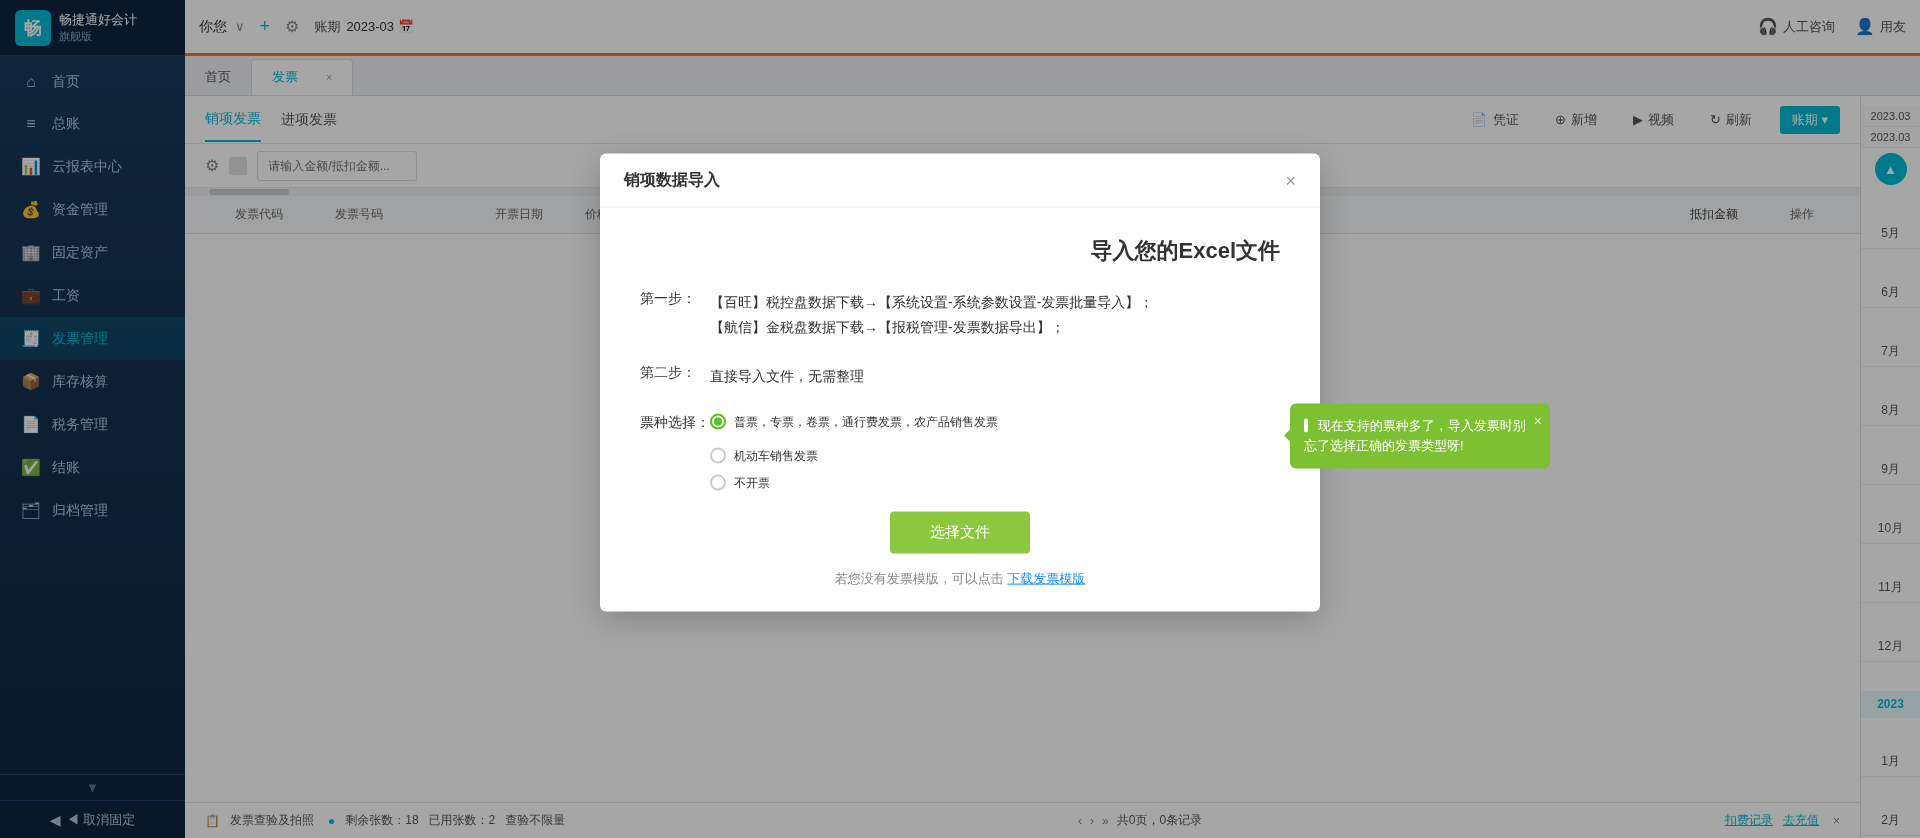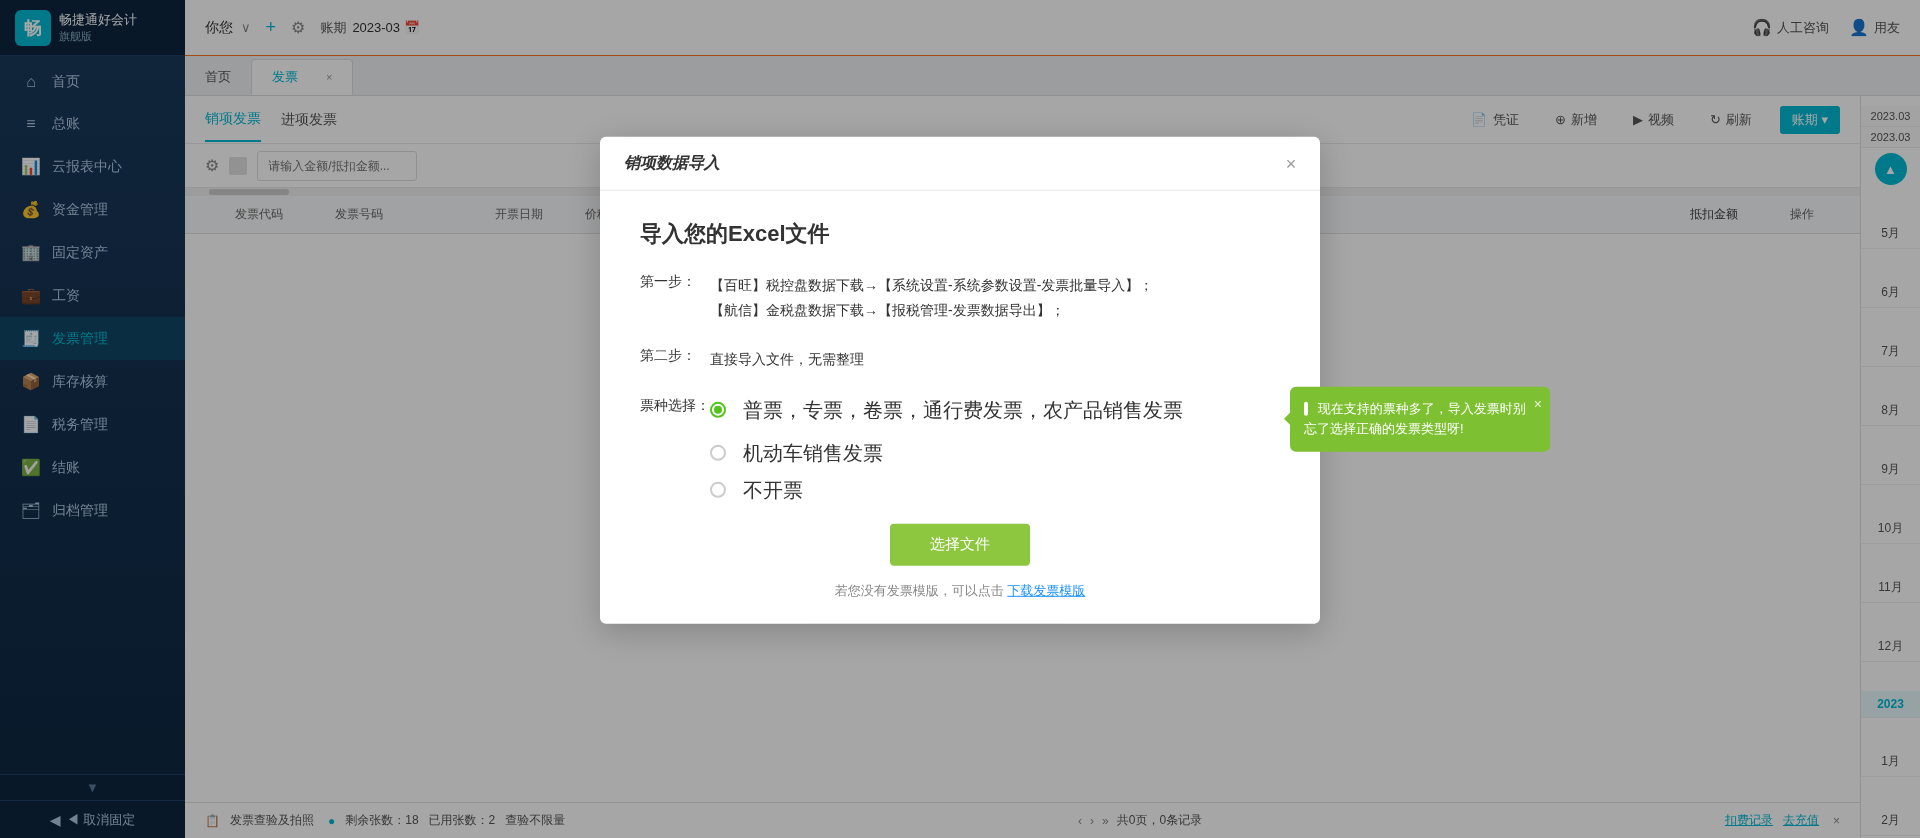--- a/index.html
+++ b/index.html
@@ -38,22 +38,22 @@
     .sidebar-cancel {
       height: 38px; background: #0d2640; display: flex; align-items: center;
       justify-content: center; color: #b0c8e0; cursor: pointer; font-size: 13px;
       border-top: 1px solid #1e4068;
     }
     .sidebar-cancel .cancel-icon { margin-right: 6px; font-size: 14px; }
 
     
     .topbar {
       position: absolute; left: 185px; top: 0; right: 0; height: 56px;
-      background: #fff; border-bottom: 1px solid #f97316;
-      display: flex; align-items: center; padding: 0 20px;
+      background: #fff; border-bottom: 3px solid #f97316;
+      display: flex; align-items: center; padding: 0 14px;
     }
     .topbar-company { font-size: 14px; color: #333; margin-right: 8px; cursor: pointer; }
     .topbar-chevron { color: #888; margin-right: 15px; cursor: pointer; }
     .topbar-add { color: #00bcd4; font-size: 18px; margin-right: 15px; cursor: pointer; }
     .topbar-settings { color: #888; font-size: 16px; margin-right: 15px; cursor: pointer; }
     .topbar-period { font-size: 13px; color: #555; margin-right: 6px; }
     .topbar-period-val { color: #333; font-weight: 500; margin-right: 4px; }
     .topbar-period-icon { color: #00bcd4; margin-right: auto; cursor: pointer; }
     .topbar-consult { display: flex; align-items: center; color: #555; font-size: 13px; margin-right: 20px; cursor: pointer; }
     .topbar-consult-icon { margin-right: 5px; font-size: 16px; }
@@ -147,35 +147,35 @@
     .bottom-link { color: #00bcd4; cursor: pointer; text-decoration: underline; }
     .pagination { margin-left: auto; display: flex; align-items: center; gap: 8px; }
     .page-btn { cursor: pointer; color: #888; }
     .modal {
       position: absolute; left: 50%; top: 50%; transform: translate(-50%, -58%);
       width: 720px; background: #fff; border-radius: 6px; z-index: 101;
       box-shadow: 0 8px 32px rgba(0,0,0,0.2); overflow: visible;
     }
     .modal-header {
       padding: 16px 24px; border-bottom: 1px solid #e8e8e8;
-      display: flex; align-items: center; justify-content: space-between; font-style: italic;
+      display: flex; align-items: center; justify-content: space-between;
     }
     .modal-title { font-size: 16px; font-weight: 600; color: #333; }
     .modal-close { color: #999; font-size: 18px; cursor: pointer; line-height: 1; }
     .modal-body { padding: 28px 40px 24px; }
     .modal-main-title {
-      text-align: left; font-size: 22px; font-weight: 600; color: #333;
+      text-align: right; font-size: 22px; font-weight: 600; color: #333;
       margin-bottom: 24px;
     }
     .step { margin-bottom: 18px; display: flex; flex-direction: column; }
     .step-row { display: flex; align-items: flex-start; margin-bottom: 6px; }
     .step-label { font-size: 14px; color: #333; white-space: nowrap; min-width: 70px; font-weight: 500; }
     .step-content { font-size: 14px; color: #333; line-height: 1.8; }
     .step-link { color: #1890ff; cursor: pointer; text-decoration: underline; font-size: 13px; }
-    .radio-item { display: flex; align-items: center; gap: 17px; font-size: 20px; color: #333; cursor: pointer; }
+    .radio-item { display: flex; align-items: center; gap: 8px; font-size: 12px; color: #333; cursor: pointer; }
     .radio-circle {
       width: 16px; height: 16px; border-radius: 50%; border: 2px solid #ccc;
       display: flex; align-items: center; justify-content: center; flex-shrink: 0;
     }
     .radio-circle.checked { border-color: #52c41a; }
     .radio-circle.checked::after {
       content: ''; width: 8px; height: 8px; border-radius: 50%; background: #52c41a;
     }
     .select-file-btn {
       display: block; margin: 20px auto 0; width: 140px; height: 42px;

